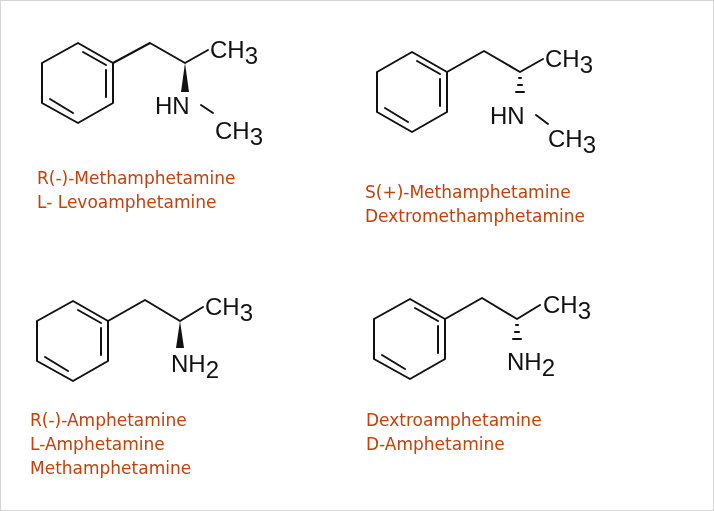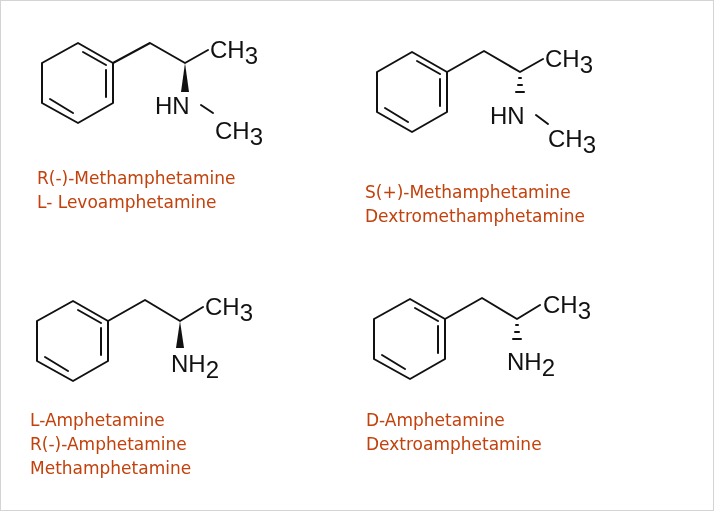--- a/index.html
+++ b/index.html
@@ -95,21 +95,21 @@
   <div>R(-)-Methamphetamine</div>
   <div>L- Levoamphetamine</div>
 </div>
 
 <div class="names" style="left:365px; top:152px;margin-top:28px;">
   <div>S(+)-Methamphetamine</div>
   <div>Dextromethamphetamine</div>
 </div>
 
 <div class="names" style="left:30px; top:408px;">
+  <div>R(-)-Amphetamine</div>
   <div>L-Amphetamine</div>
-  <div>R(-)-Amphetamine</div>
   <div>Methamphetamine</div>
 </div>
 
 <div class="names" style="left:366px; top:408px;">
+  <div>Dextroamphetamine</div>
   <div>D-Amphetamine</div>
-  <div>Dextroamphetamine</div>
 </div>
 
 </body></html>

